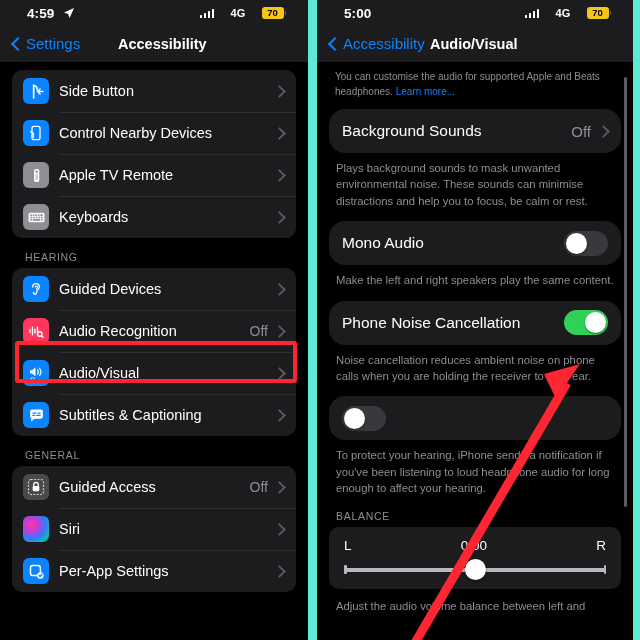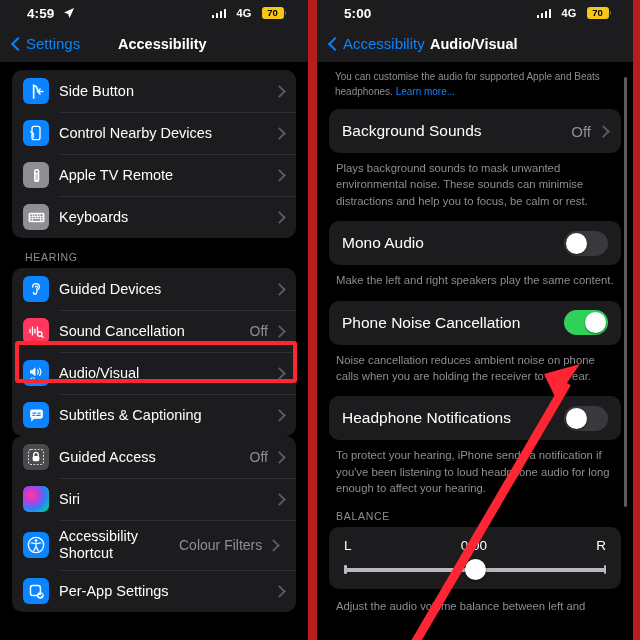--- a/index.html
+++ b/index.html
@@ -1,29 +1,29 @@
 <!DOCTYPE html>
 <html><head>
 <meta charset="utf-8">
 <style>
   html,body{margin:0;padding:0;background:#ffffff;}
   body{width:640px;height:640px;overflow:hidden;font-family:"Liberation Sans","DejaVu Sans",sans-serif;-webkit-font-smoothing:antialiased;}
 
-  .stage{position:relative;width:640px;height:640px;background:#b91c1c;overflow:hidden;}
+  .stage{position:relative;width:640px;height:640px;background:#5eead4;overflow:hidden;}
 
   
   .phone{position:absolute;top:0;height:640px;background:#000000;overflow:hidden;}
   .phone.left{left:0;width:308px;}
   .phone.right{left:317px;width:316px;}
 
   
   .statusbar{position:relative;height:30px;background:#1c1c1e;color:#fff;}
   .sb-time{position:absolute;left:27px;top:6px;font-size:13.5px;font-weight:600;letter-spacing:.1px;}
   .sb-loc{position:absolute;top:7px;font-size:12px;color:#fff;}
-  .sb-right{position:absolute;right:22px;top:7px;display:flex;align-items:center;gap:10px;}
+  .sb-right{position:absolute;right:22px;top:7px;display:flex;align-items:center;gap:16px;}
   .bars{display:flex;align-items:flex-end;gap:1.5px;height:10px;}
   .bars i{display:block;width:2.5px;background:#fff;border-radius:.5px;}
   .bars i:nth-child(1){height:3.5px;}
   .bars i:nth-child(2){height:5.5px;}
   .bars i:nth-child(3){height:7.5px;}
   .bars i:nth-child(4){height:9.5px;}
   .net{font-size:11px;font-weight:700;color:#fff;letter-spacing:.2px;}
   .batt{position:relative;display:flex;align-items:center;}
   .batt .body{width:22px;height:12px;border-radius:3px;background:#f5c518;display:flex;align-items:center;justify-content:center;}
   .batt .pct{font-size:9.5px;font-weight:700;color:#000;line-height:1;}
@@ -59,21 +59,21 @@
   .ico.darkgrey{background:#4a4a4c;}
   .ico.red{background:#ff375f;}
   .ico.siri{background:radial-gradient(circle at 32% 34%, #ff3b9a 0%, #c33bd6 28%, #2b7dff 58%, #12c2a8 82%, #0b3c66 100%);}
   .ico svg{display:block;}
 
   
   .blurb{color:#8e8e93;font-size:10px;line-height:1.45;padding:8px 18px 10px 18px;}
   .blurb a{color:#0a84ff;text-decoration:none;}
   .footnote{color:#8e8e93;font-size:11.3px;line-height:1.45;padding:7px 19px 12px 19px;}
 
-  .card{background:#1c1c1e;border-radius:10px;margin:0 12px;}
+  .card{background:#1c1c1e;border-radius:16px;margin:0 12px;}
   .card-row{position:relative;display:flex;align-items:center;height:44px;padding:0 13px;cursor:pointer;}
   .card-row .ctitle{flex:1 1 auto;color:#fff;font-size:15.5px;}
   .card-row .cval{color:#8e8e93;font-size:15px;margin-right:8px;}
 
   
   .sw{position:relative;width:44px;height:25px;border-radius:13px;background:#39393d;flex:0 0 auto;cursor:pointer;}
   .sw .knob{position:absolute;top:2px;left:2px;width:21px;height:21px;border-radius:50%;background:#fff;box-shadow:0 1px 2px rgba(0,0,0,.45);}
   .sw.on{background:#30d158;}
   .sw.on .knob{left:21px;}
 
@@ -226,21 +226,21 @@
         <div class="row">
           <span class="ico red">
             <svg width="18" height="18" viewBox="0 0 24 24">
                 <g stroke="#fff" stroke-width="1.8" stroke-linecap="round">
                   <path d="M4 10v4M7.3 7v10M10.6 9.5v5M14 6.5v11"></path>
                 </g>
                 <circle cx="17" cy="16" r="3" stroke="#fff" stroke-width="1.7" fill="none"></circle>
                 <path d="M19.3 18.3 21.5 20.5" stroke="#fff" stroke-width="1.8" stroke-linecap="round"></path>
               </svg>
           </span>
-          <span class="lbl">Sound Cancellation</span>
+          <span class="lbl">Audio Recognition</span>
           <span class="val">Off</span>
           <span class="chev-r"></span>
         </div>
 
         <div class="row">
           <span class="ico blue">
             <svg width="17" height="17" viewBox="0 0 24 24">
                 <path d="M10.5 3.5 5.8 7.4H2.8v4.6h3L10.5 16z" fill="#fff"></path>
                 <path d="M13.6 6.6a5.5 5.5 0 0 1 0 6.2M16.3 4.6a8.6 8.6 0 0 1 0 10.2" stroke="#fff" stroke-width="1.7" fill="none" stroke-linecap="round"></path>
                 <path d="M3 19.6c2-2.6 5-2.6 7 0-2 2.6-5 2.6-7 0Z" fill="#fff"></path>
@@ -263,20 +263,21 @@
                   <rect x="11.5" y="11" width="6.5" height="1.8" rx=".9"></rect>
                 </g>
               </svg>
           </span>
           <span class="lbl">Subtitles &amp; Captioning</span>
           <span class="val"></span>
           <span class="chev-r"></span>
         </div>
       </div>
 
+      <div class="section-hdr">GENERAL</div>
       <div class="group">
 
         <div class="row">
           <span class="ico darkgrey">
             <svg width="20" height="20" viewBox="0 0 24 24">
                 <rect x="3" y="3" width="18" height="18" rx="3" fill="none" stroke="#d9d9db" stroke-width="1.4" stroke-dasharray="2.2 1.8"></rect>
                 <path d="M9.3 11V9.2a2.7 2.7 0 0 1 5.4 0V11" stroke="#fff" stroke-width="1.6" fill="none"></path>
                 <rect x="8" y="10.8" width="8" height="6.2" rx="1.6" fill="#fff"></rect>
               </svg>
           </span>
@@ -285,32 +286,20 @@
           <span class="chev-r"></span>
         </div>
 
         <div class="row">
           <span class="ico siri"></span>
           <span class="lbl">Siri</span>
           <span class="val"></span>
           <span class="chev-r"></span>
         </div>
 
-        <div class="row tall">
-          <span class="ico blue">
-            <svg width="20" height="20" viewBox="0 0 24 24">
-                <circle cx="12" cy="12" r="9.2" fill="none" stroke="#fff" stroke-width="1.6"></circle>
-                <circle cx="12" cy="6.6" r="1.6" fill="#fff"></circle>
-                <path d="M6.6 9.4c3.6 1.1 7.2 1.1 10.8 0M12 9.6v4.2m0 0-2.6 5m2.6-5 2.6 5" stroke="#fff" stroke-width="1.6" fill="none" stroke-linecap="round"></path>
-              </svg>
-          </span>
-          <span class="lbl" style="max-width:120px;">Accessibility Shortcut</span>
-          <span class="val">Colour Filters</span>
-          <span class="chev-r"></span>
-        </div>
 
         <div class="row">
           <span class="ico blue">
             <svg width="17" height="17" viewBox="0 0 24 24">
                 <rect x="3.5" y="3.5" width="14" height="14" rx="3.2" fill="none" stroke="#fff" stroke-width="2.1"></rect>
                 <circle cx="17.5" cy="17.5" r="4.6" fill="#fff"></circle>
                 <path d="m15.5 17.6 1.5 1.5 3-3.2" stroke="#0a84ff" stroke-width="1.7" fill="none" stroke-linecap="round" stroke-linejoin="round"></path>
               </svg>
           </span>
           <span class="lbl">Per-App Settings</span>
@@ -383,21 +372,20 @@
           <span class="ctitle">Phone Noise Cancellation</span>
           <span class="sw on">
               <span class="knob"></span>
             </span>
         </div>
       </div>
       <div class="footnote">Noise cancellation reduces ambient noise on phone calls when you are holding the receiver to your ear.</div>
 
       <div class="card">
         <div class="card-row">
-          <span class="ctitle">Headphone Notifications</span>
           <span class="sw">
               <span class="knob"></span>
             </span>
         </div>
       </div>
       <div class="footnote">To protect your hearing, iPhone sends a notification if you've been listening to loud headphone audio for long enough to affect your hearing.</div>
 
       <div class="section-hdr" style="padding:2px 0 5px 19px;">BALANCE</div>
       <div class="bal-card">
         <div class="bal-top">

